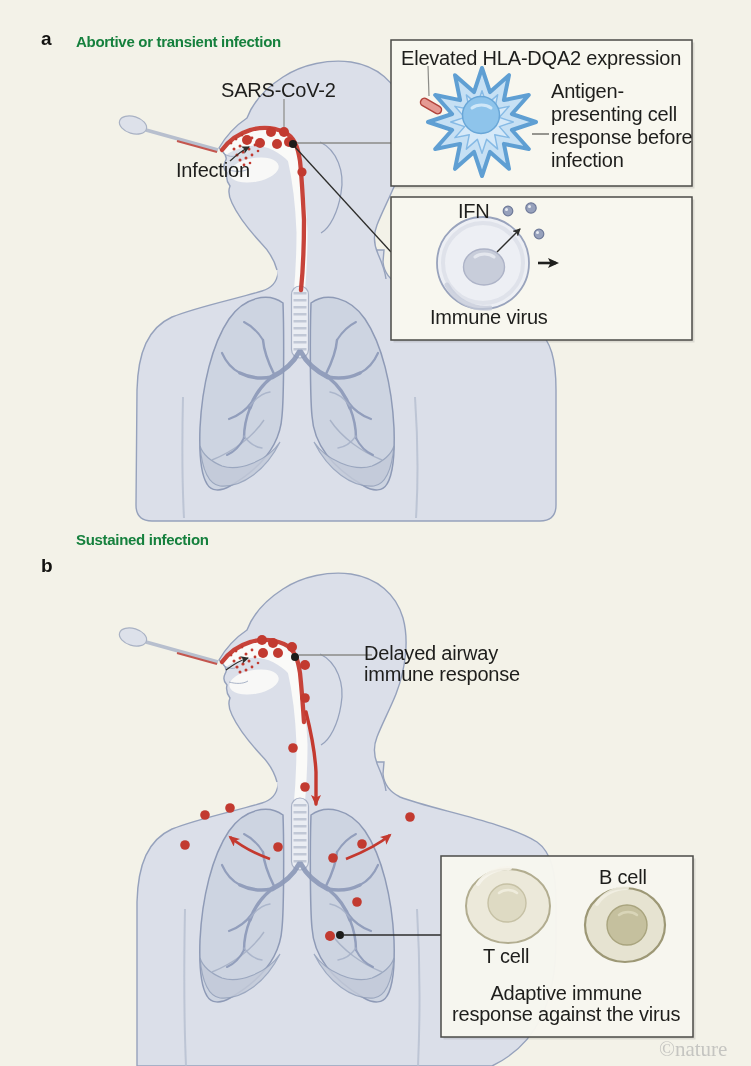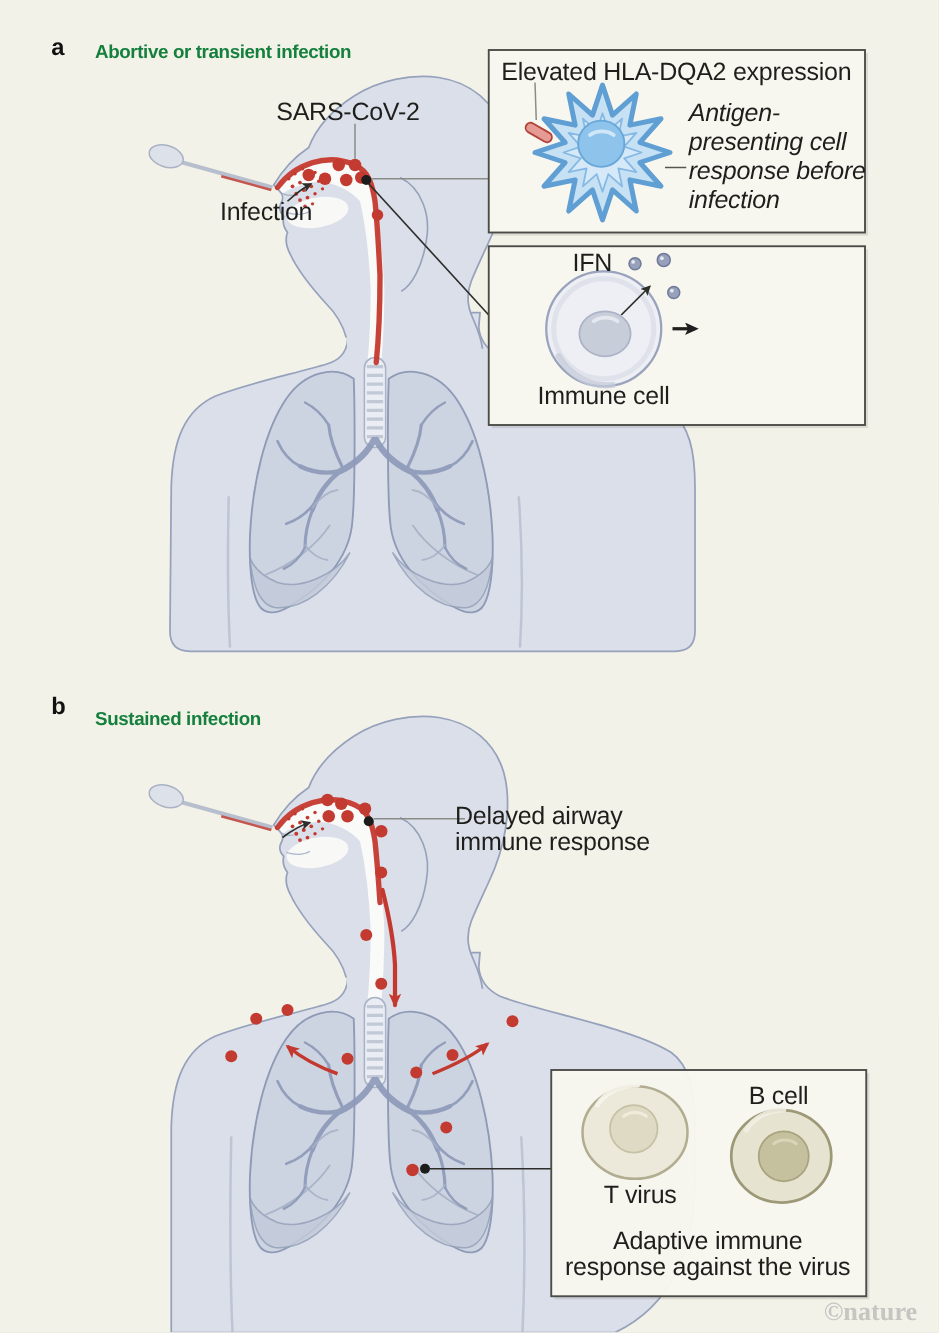--- a/index.html
+++ b/index.html
@@ -6,21 +6,21 @@
   .stage{position:relative;width:751px;height:1066px;background:#f3f2e8;overflow:hidden;
          font-family:"Liberation Sans",sans-serif;}
   .stage svg{position:absolute;left:0;top:0;}
   .lbl{position:absolute;font-size:20px;line-height:20px;color:#1e1e1c;letter-spacing:-0.2px;white-space:nowrap;}
   .lbl span{display:block;}
   .panel-letter{font-size:19px;font-weight:700;color:#121210;}
   .panel-title{font-size:15px;font-weight:700;color:#15803d;letter-spacing:-0.3px;}
   .lh23 span{line-height:23px;}
   .lh21 span{line-height:20.5px;}
   .watermark{position:absolute;left:659px;top:1037px;font-family:"Liberation Serif",serif;
-             font-weight:700;font-size:21px;color:#c5c5c1;letter-spacing:0;}
+             font-weight:400;font-size:21px;color:#c5c5c1;letter-spacing:0;}
 </style>
 </head>
 <body>
 
 <div class="stage">
 
 <svg width="751" height="1066" viewBox="0 0 751 1066">
   <defs>
     <marker id="mRed" markerUnits="userSpaceOnUse" markerWidth="13" markerHeight="11" refX="9" refY="5" orient="auto">
       <path d="M0,0 L11,5 L0,10 L2.6,5 Z" fill="#c4392f"></path>
@@ -255,40 +255,40 @@
   </g>
 </svg>
 
 <div class="lbl panel-letter" style="left:41px;top:29px;">a</div>
 <div class="lbl panel-title" style="left:76px;top:32px;">Abortive or transient infection</div>
 
 <div class="lbl" style="left:221px;top:80px;">SARS-CoV-2</div>
 <div class="lbl" style="left:176px;top:160px;">Infection</div>
 
 <div class="lbl" style="left:401px;top:48px;">Elevated HLA-DQA2 expression</div>
-<div class="lbl lh23" style="left:551px;top:80px;font-style:italic;">
+<div class="lbl lh23" style="left:551px;top:80px;">
   <span>Antigen-</span>
   <span>presenting cell</span>
   <span>response before</span>
   <span>infection</span>
 </div>
 
 <div class="lbl" style="left:458px;top:201px;">IFN</div>
-<div class="lbl" style="left:430px;top:307px;">Immune cell</div>
+<div class="lbl" style="left:430px;top:307px;">Immune virus</div>
 
 <div class="lbl panel-letter" style="left:41px;top:556px;">b</div>
-<div class="lbl panel-title" style="left:76px;top:566px;">Sustained infection</div>
+<div class="lbl panel-title" style="left:76px;top:530px;">Sustained infection</div>
 
 <div class="lbl lh21" style="left:364px;top:643px;">
   <span>Delayed airway</span>
   <span>immune response</span>
 </div>
 
 <div class="lbl" style="left:599px;top:867px;">B cell</div>
-<div class="lbl" style="left:483px;top:946px;">T virus</div>
+<div class="lbl" style="left:483px;top:946px;">T cell</div>
 <div class="lbl lh21" style="left:452px;top:983px;text-align:center;">
   <span>Adaptive immune</span>
   <span>response against the virus</span>
 </div>
 
 <div class="watermark">©nature</div>
 
 </div>
 
 </body></html>

